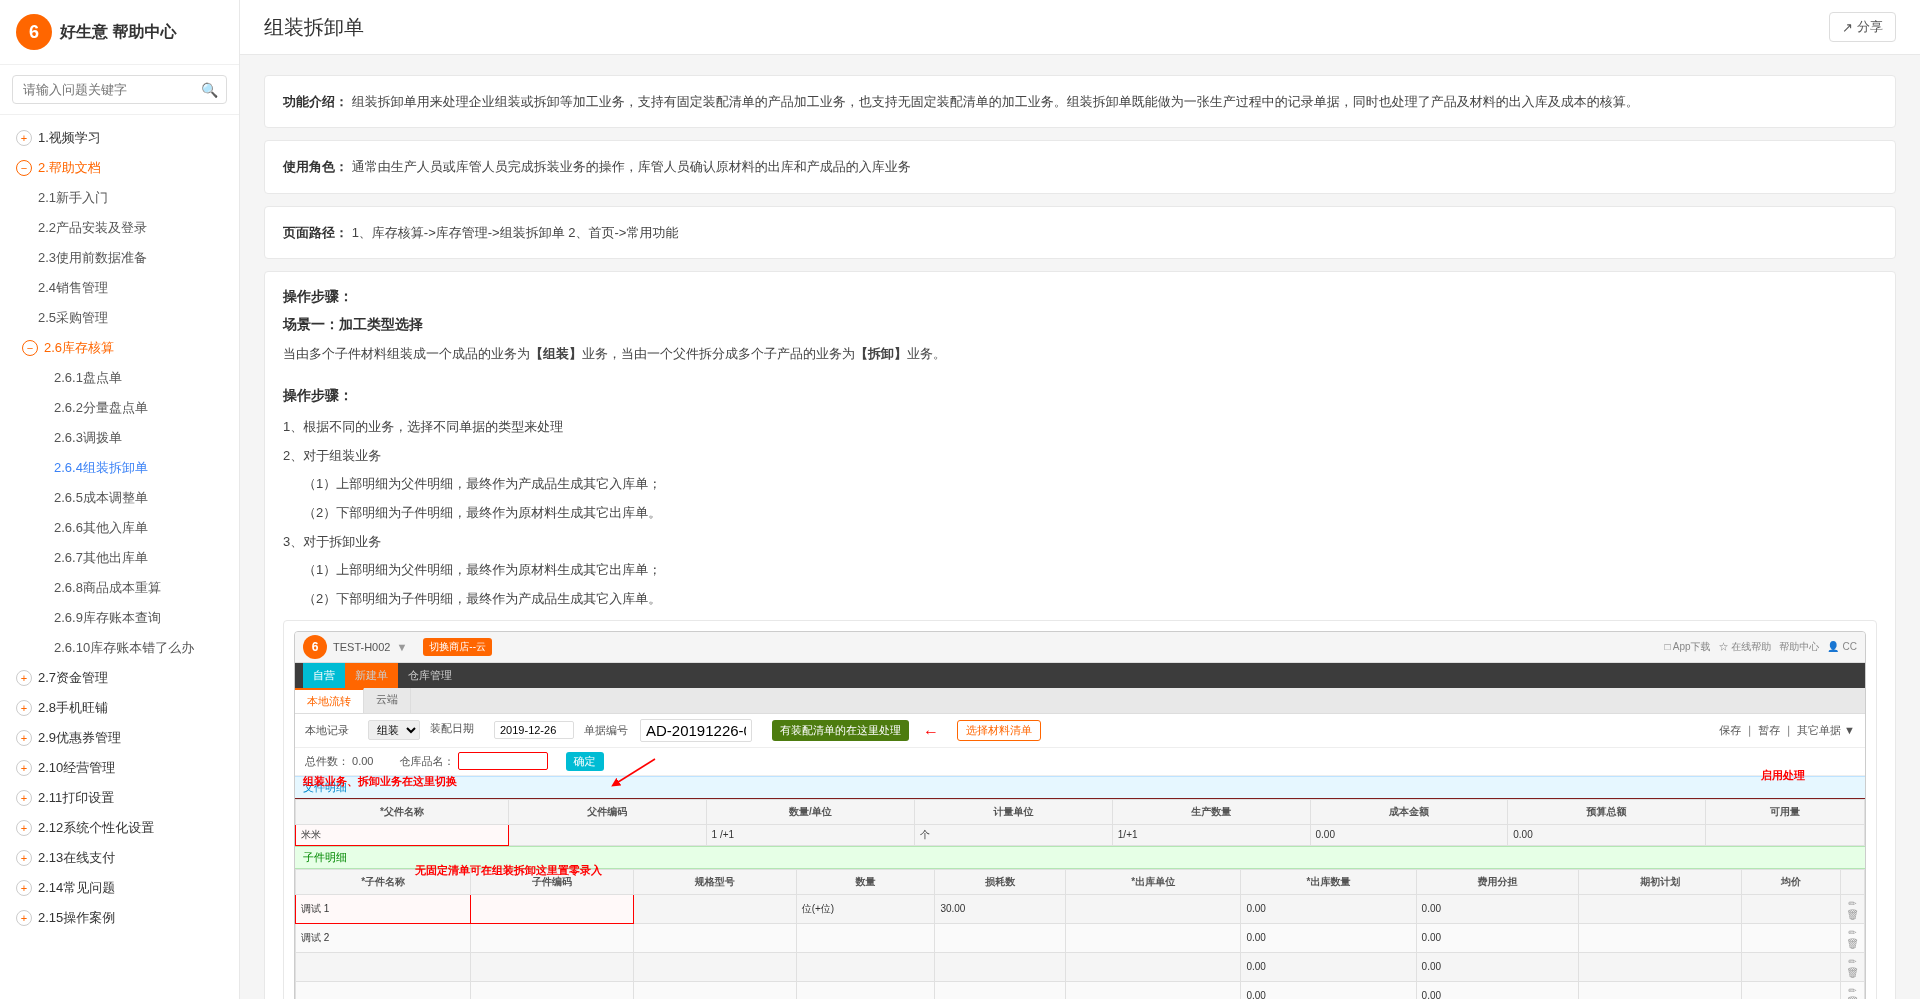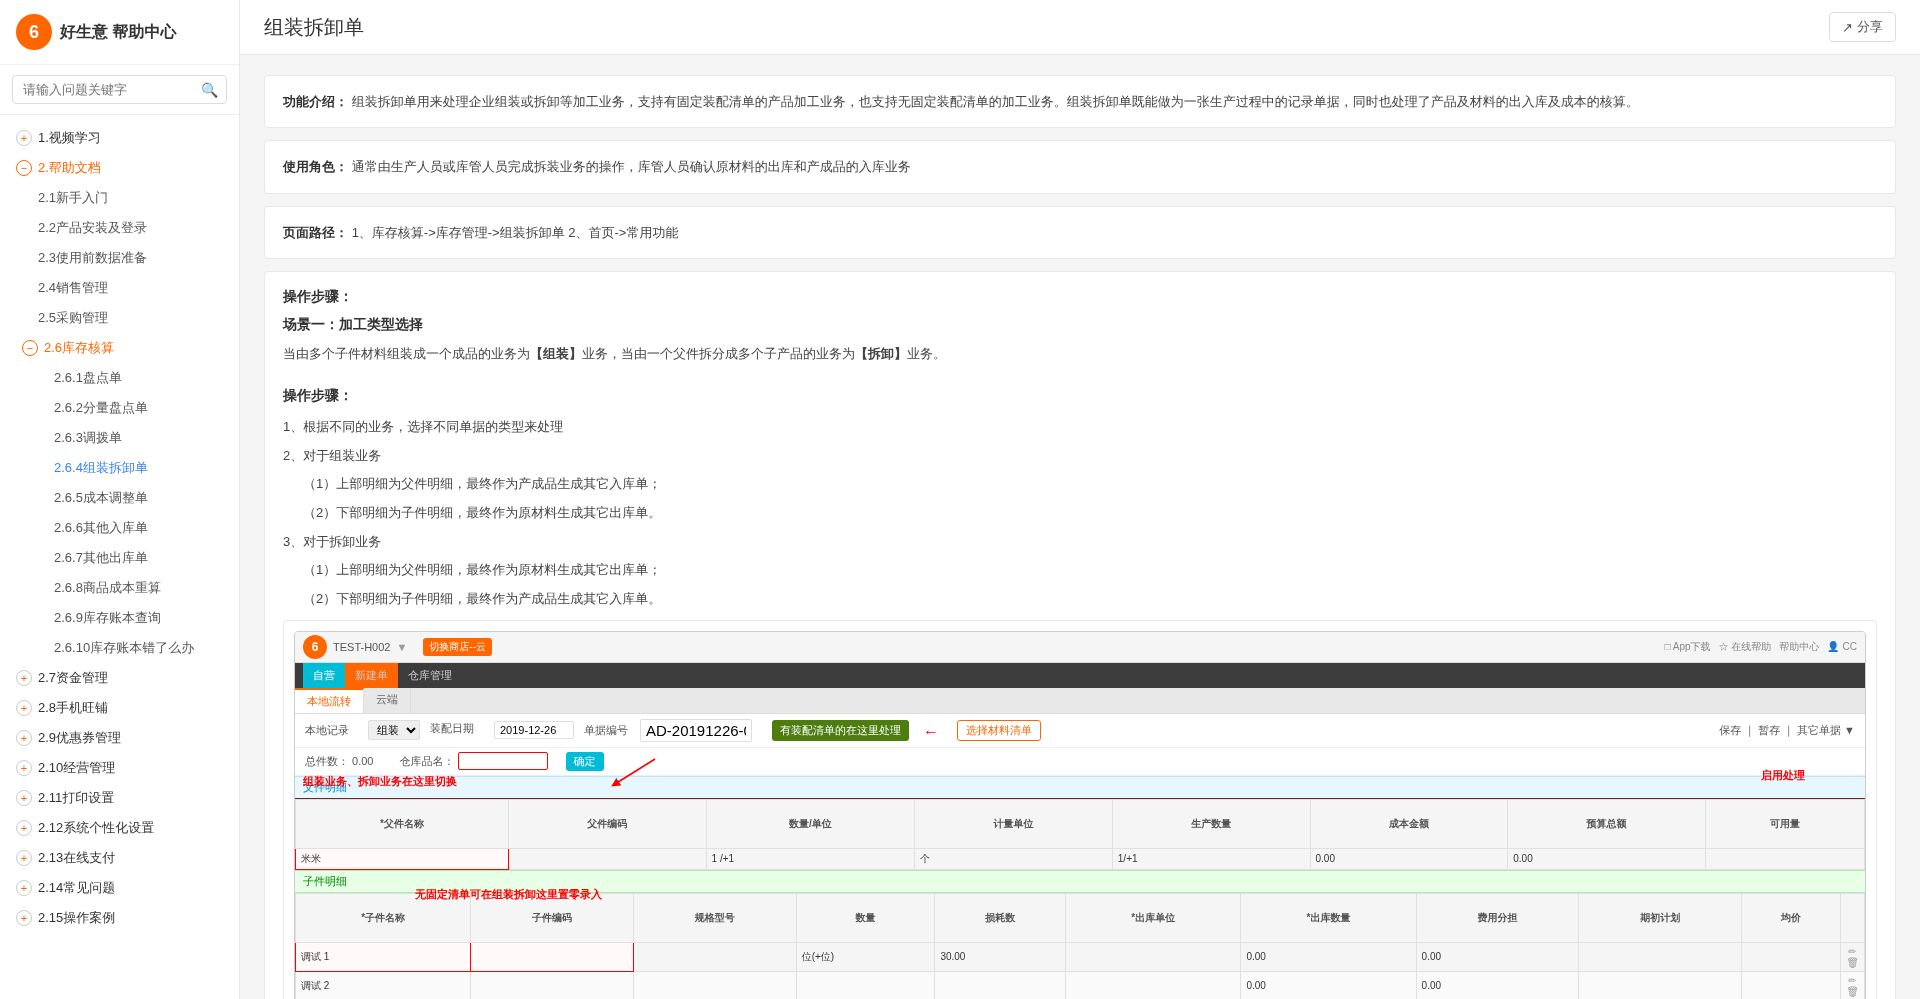--- a/index.html
+++ b/index.html
@@ -218,21 +218,21 @@
       font-size: 11px;
     }
     .mock-table {
       width: 100%;
       border-collapse: collapse;
       font-size: 10px;
     }
     .mock-table th {
       background: #f5f5f5;
       border: 1px solid #e0e0e0;
-      padding: 17px 5px;
+      padding: 5px 5px;
       text-align: center;
       color: #555;
     }
     .mock-table td {
       border: 1px solid #e0e0e0;
       padding: 3px 5px;
       color: #333;
     }
     .mock-table tr:nth-child(even) td { background: #fafafa; }
   </style>

